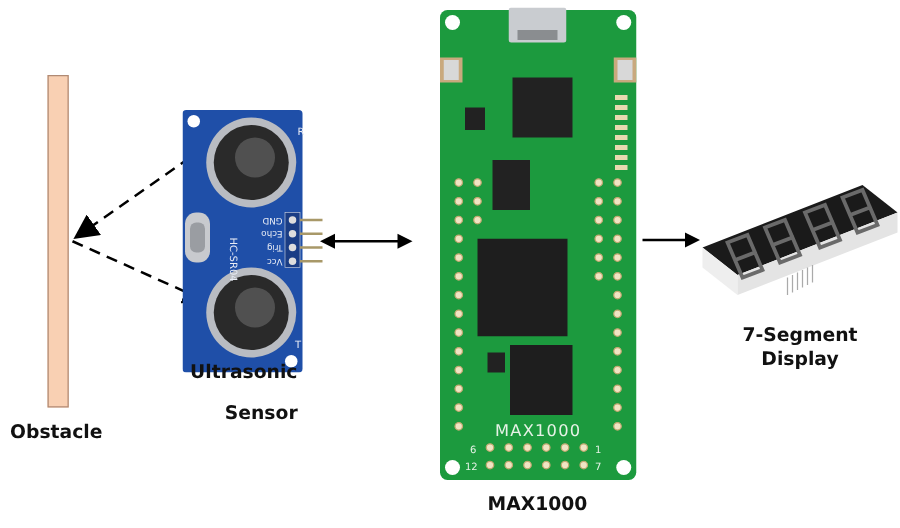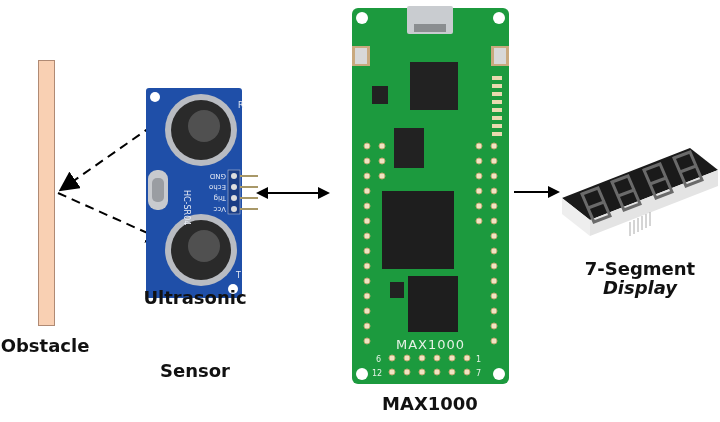--- a/index.html
+++ b/index.html
@@ -1,19 +1,19 @@
 <!DOCTYPE html>
 <html><head>
 <meta charset="utf-8">
 <style>
   html, body { margin: 0; padding: 0; background: #ffffff; }
   body { width: 720px; height: 422px; position: relative; overflow: hidden;
          font-family: "Liberation Sans", sans-serif; }
   .abs { position: absolute; }
-  .label { position: absolute; font-weight: bold; font-size: 18px; color: #111;
+  .label { position: absolute; font-weight: bold; font-size: 15px; color: #111;
            text-align: center; line-height: 19px; font-family: "DejaVu Sans", sans-serif; }
   .obstacle { left: 38px; top: 60px; width: 17px; height: 266px;
               background: #f9d0b3; border: 1px solid #b08a74; box-sizing: border-box; }
 </style>
 </head>
 <body>
 
 <div class="abs obstacle"></div>
 <div class="label" style="left:0px; top:336px; width:90px;">Obstacle</div>
 
@@ -63,21 +63,21 @@
     <text x="60" y="90" transform="rotate(180 70 88)">GND</text>
     <text x="60" y="101" transform="rotate(180 70 99)">Echo</text>
     <text x="60" y="112" transform="rotate(180 70 110)">Trig</text>
     <text x="60" y="123" transform="rotate(180 70 121)">Vcc</text>
     <text x="38" y="102" transform="rotate(90 38 102)" font-size="8">HC-SR04</text>
     <text x="92" y="20" font-size="8">R</text>
     <text x="90" y="190" font-size="8">T</text>
   </g>
 </svg>
 <div class="label" style="left:130px; top:288px; width:130px;">Ultrasonic</div>
-<div class="label" style="left:130px; top:321px; width:130px;margin-top:40px;">Sensor</div>
+<div class="label" style="left:144px; top:321px; width:130px;">Sensor</div>
 
 <svg class="abs" style="left:352px;top:6px;" width="160" height="380">
   <rect x="0" y="2" width="157" height="376" rx="6" fill="#1c9a3e"></rect>
   <circle cx="10" cy="12" r="6" fill="#fff"></circle>
   <circle cx="147" cy="12" r="6" fill="#fff"></circle>
   <circle cx="10" cy="368" r="6" fill="#fff"></circle>
   <circle cx="147" cy="368" r="6" fill="#fff"></circle>
 
   <rect x="55" y="0" width="46" height="28" rx="2" fill="#c9ccd0"></rect>
   <rect x="62" y="18" width="32" height="8" fill="#8a8d90"></rect>
@@ -179,13 +179,13 @@
   <g stroke="#aaa" stroke-width="1">
     <line x1="70" y1="82" x2="70" y2="96"></line>
       <line x1="74" y1="80" x2="74" y2="94"></line>
     <line x1="78" y1="78" x2="78" y2="92"></line>
       <line x1="82" y1="76" x2="82" y2="90"></line>
     <line x1="86" y1="74" x2="86" y2="88"></line>
       <line x1="90" y1="72" x2="90" y2="86"></line>
   </g>
 </svg>
 <div class="label" style="left:580px; top:259px; width:120px;">7-Segment</div>
-<div class="label" style="left:580px; top:278px; width:120px;font-style:italic;">Display</div>
+<div class="label" style="left:580px; top:278px; width:120px;">Display</div>
 
 </body></html>

